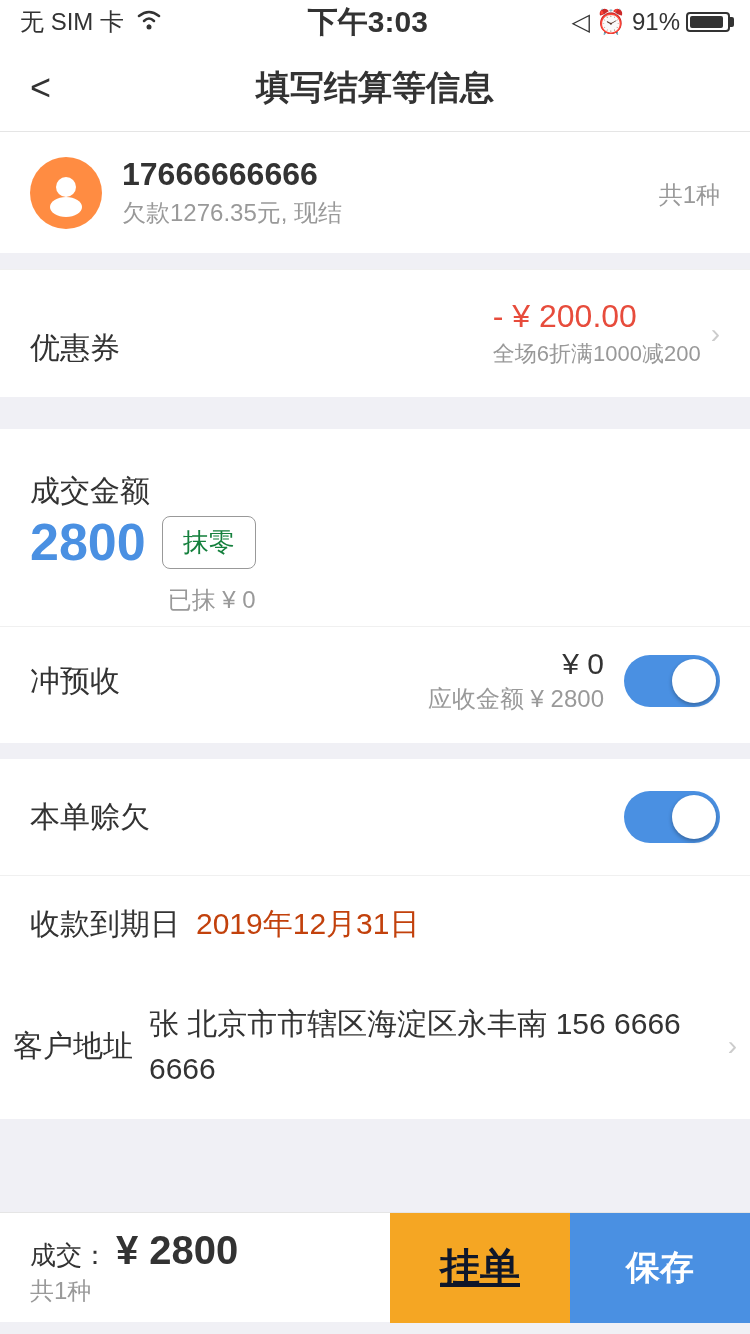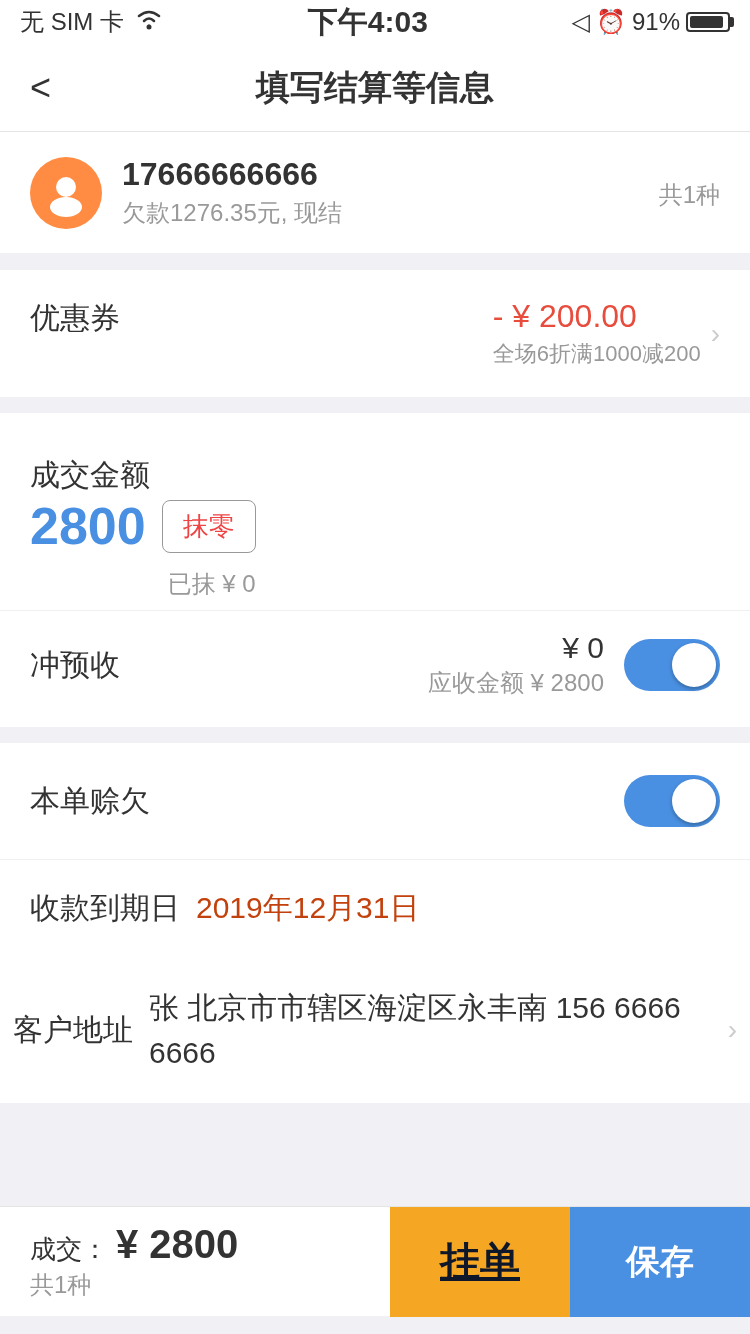--- a/index.html
+++ b/index.html
@@ -88,22 +88,23 @@
     .customer-sub { font-size: 24px; color: #999; margin-top: 4px; }
     .customer-right { text-align: right; }
     .total-value { font-size: 32px; font-weight: 600; color: #333; }
     .total-count { font-size: 24px; color: #999; margin-top: 4px; }
 
     
     .coupon-row {
       background: #fff;
       padding: 28px 30px;
       display: flex;
-      align-items: flex-start;
-      justify-content: space-between;
+      align-items: flex-end;
+      justify-content: space-between;
+      margin-bottom: 16px;
       border-top: 1px solid #f0f0f0;
       gap: 8px;
     }
     .coupon-label { font-size: 30px; color: #333; }
     .coupon-right { display: flex; align-items: center; gap: 10px; }
     .coupon-amount { font-size: 32px; color: #e74c3c; font-weight: 500; }
     .coupon-desc { font-size: 22px; color: #999; margin-top: 4px; text-align: right; }
     .chevron-right { font-size: 28px; color: #ccc; }
 
     
@@ -123,21 +124,21 @@
     .form-label { font-size: 30px; color: #333; }
     .form-right { display: flex; align-items: center; gap: 16px; }
 
     
     .deal-amount-val { font-size: 52px; font-weight: 700; color: #4a90e2; }
     .round-btn {
       border: 1px solid #999;
       border-radius: 8px;
       padding: 8px 20px;
       font-size: 26px;
-      color: #ef4444;
+      color: #15803d;
       background: #fff;
       cursor: pointer;
       text-align: center;
     }
     .deal-sub { font-size: 24px; color: #999; text-align: right; margin-top: 4px; }
 
     
     .toggle {
       width: 96px; height: 52px; border-radius: 26px;
       background: #4a90e2;
@@ -208,21 +209,21 @@
       align-items: center;
       justify-content: space-between;
       margin-bottom: 16px;
     }
     .address-label { font-size: 30px; color: #333; flex-shrink: 0; width: 120px; }
     .address-value { font-size: 30px; color: #333; flex: 1; margin: 0 16px; line-height: 1.5; }
 
     
     .bottom-bar {
       position: fixed;
-      bottom: 18px;
+      bottom: 12px;
       width: 750px;
       height: 110px;
       background: #fff;
       display: flex;
       align-items: center;
       border-top: 1px solid #e5e5e5;
     }
     .bottom-info {
       flex: 1;
       padding: 0 30px;
@@ -267,21 +268,21 @@
     <span>无 SIM 卡</span>
     <span>
       <svg width="30" height="22" viewBox="0 0 30 22">
           <path d="M15 18 L15 18" stroke="#333" stroke-width="3" stroke-linecap="round"></path>
           <path d="M10 13 Q15 8 20 13" stroke="#333" stroke-width="2.5" fill="none" stroke-linecap="round"></path>
           <path d="M5 8 Q15 0 25 8" stroke="#333" stroke-width="2.5" fill="none" stroke-linecap="round"></path>
           <circle cx="15" cy="19" r="2.5" fill="#333"></circle>
         </svg>
     </span>
   </div>
-  <div class="status-center">下午4:03</div>
+  <div class="status-center">下午3:03</div>
   <div class="status-right">
     <span>◁</span>
     <span>⏰</span>
     <span>91%</span>
     <span class="battery-icon">
         <span class="battery-fill"></span>
       </span>
   </div>
 </div>
 

